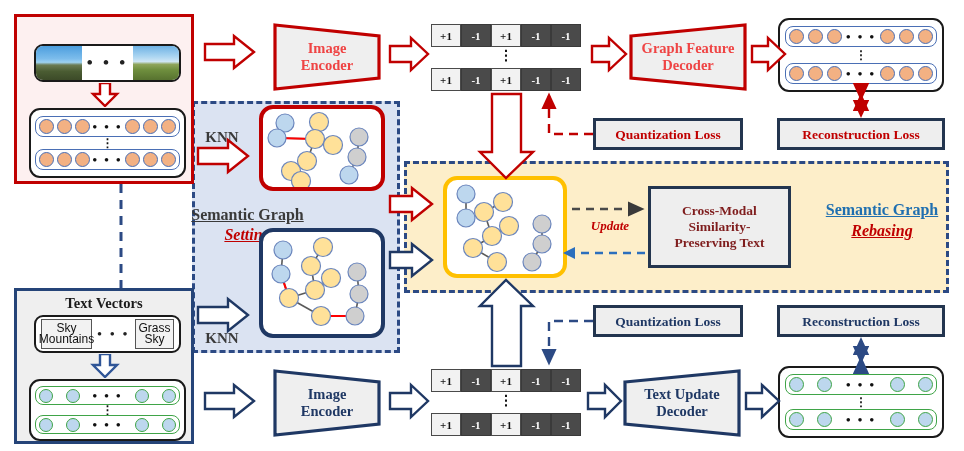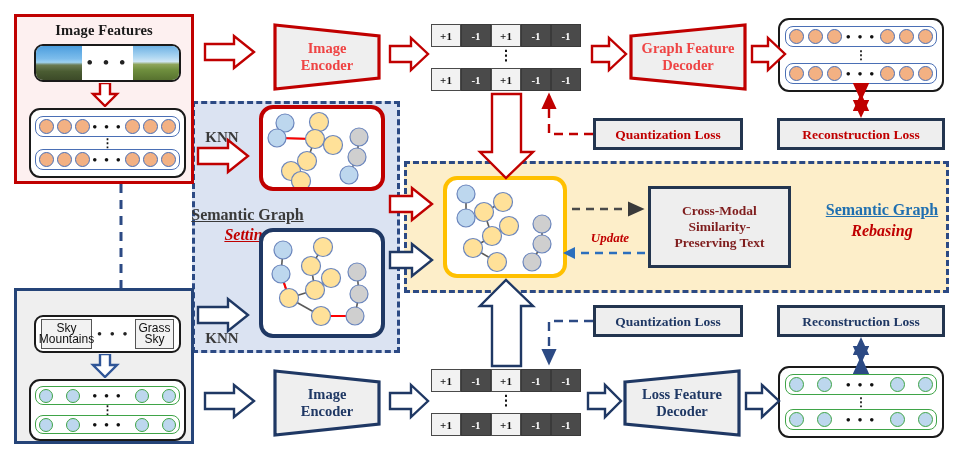--- a/index.html
+++ b/index.html
@@ -115,37 +115,36 @@
   .graphcard.gold{border:4px solid #ffc000;}
 
   
   .sgtitle{
     text-align:center;font-weight:bold;font-size:16px;color:#3a3a3a;
   }
   .sgtitle .l1{text-decoration:underline;}
   .sgtitle .l2{color:#c00000;font-style:italic;text-decoration:underline;}
   .sgtitle2{text-align:center;font-weight:bold;font-size:16px;}
   .sgtitle2 .l1{color:#1f6fb0;text-decoration:underline;}
-  .sgtitle2 .l2{color:#c00000;font-style:italic;}
+  .sgtitle2 .l2{color:#c00000;font-style:italic;text-decoration:underline;}
   .knn{font-weight:bold;font-size:15px;color:#3a3a3a;text-align:center;}
   .updatelbl{font-weight:bold;font-style:italic;font-size:13px;color:#c00000;text-align:center;}
 
   svg.overlay{position:absolute;left:0;top:0;width:964px;height:451px;pointer-events:none;}
 </style>
 </head>
 <body>
 
 <div id="stage">
 
   <div class="abs panel-blue" style="left:192px;top:101px;width:208px;height:252px;"></div>
 
   <div class="abs panel-yellow" style="left:404px;top:161px;width:545px;height:132px;"></div>
 
   <div class="abs imgbox" style="left:14px;top:14px;width:180px;height:170px;">
-    <div class="boxtitle" style="margin-top:5px;">Image Features</div>
 
     <div class="abs thumbstrip" style="left:17px;top:27px;width:147px;height:38px;">
       <div class="thumb ph1" style="width:46px;"></div>
       <div class="thumb-dots">• • •</div>
       <div class="thumb ph2" style="width:46px;"></div>
     </div>
 
     <svg class="abs" style="left:73px;top:66px;width:30px;height:24px;" viewBox="0 0 30 24">
       <polygon points="10,0 20,0 20,11 27,11 15,23 3,11 10,11" fill="#fff" stroke="#c00000" stroke-width="2.4"></polygon>
     </svg>
@@ -167,20 +166,21 @@
         <span class="dot orange" style="width:15px;height:15px;"></span>
         <span class="rowdots">• • •</span>
         <span class="dot orange" style="width:15px;height:15px;"></span>
         <span class="dot orange" style="width:15px;height:15px;"></span>
         <span class="dot orange" style="width:15px;height:15px;"></span>
       </div>
     </div>
   </div>
 
   <div class="abs txtbox" style="left:14px;top:288px;width:180px;height:156px;">
+    <div class="boxtitle" style="margin-top:4px;">Text Vectors</div>
 
     <div class="abs chipstrip" style="left:17px;top:24px;width:147px;height:38px;">
       <div class="chip" style="width:49px;height:28px;white-space:pre-line;">Sky
 Mountains</div>
       <div class="chip-dots">• • •</div>
       <div class="chip" style="width:37px;height:28px;white-space:pre-line;">Grass
 Sky</div>
     </div>
 
     <svg class="abs" style="left:73px;top:63px;width:30px;height:24px;" viewBox="0 0 30 24">
@@ -337,21 +337,21 @@
       <span>Image</span>
       <span>Encoder</span>
     </div>
   </div>
 
   <div class="trap" style="left:622px;top:368px;width:120px;height:70px;">
     <svg width="120" height="70" viewBox="0 0 120 70">
       <polygon points="3,14 117,3 117,67 3,56" fill="#efefef" stroke="#1f3864" stroke-width="3.2"></polygon>
     </svg>
     <div class="lbl navy">
-      <span>Loss Feature</span>
+      <span>Text Update</span>
       <span>Decoder</span>
     </div>
   </div>
 
   <div class="abs codestrip" style="left:431px;top:24px;width:150px;height:23px;">
     <div class="cell pos" style="width:30px;height:23px;">+1</div>
     <div class="cell neg" style="width:30px;height:23px;">-1</div>
     <div class="cell pos" style="width:30px;height:23px;">+1</div>
     <div class="cell neg" style="width:30px;height:23px;">-1</div>
     <div class="cell neg" style="width:30px;height:23px;">-1</div>
@@ -386,21 +386,21 @@
 
   <div class="abs lossbox navy" style="left:593px;top:305px;width:150px;height:32px;">Quantization Loss</div>
   <div class="abs lossbox navy" style="left:777px;top:305px;width:168px;height:32px;">Reconstruction Loss</div>
 
   <div class="abs lossbox" style="left:648px;top:186px;width:143px;height:82px;color:#7f1d1d;flex-direction:column;line-height:16px;">
     <span>Cross-Modal</span>
     <span>Similarity-</span>
     <span>Preserving Text</span>
   </div>
 
-  <div class="abs updatelbl" style="left:580px;top:230px;width:60px;">Update</div>
+  <div class="abs updatelbl" style="left:580px;top:218px;width:60px;">Update</div>
 
   <div class="abs vecwrap" style="left:778px;top:18px;width:166px;height:74px;padding:6px 7px;">
     <div class="vecrow" style="width:152px;height:21px;">
       <span class="dot orange" style="width:15px;height:15px;"></span>
       <span class="dot orange" style="width:15px;height:15px;"></span>
       <span class="dot orange" style="width:15px;height:15px;"></span>
       <span class="rowdots">• • •</span>
       <span class="dot orange" style="width:15px;height:15px;"></span>
       <span class="dot orange" style="width:15px;height:15px;"></span>
       <span class="dot orange" style="width:15px;height:15px;"></span>

